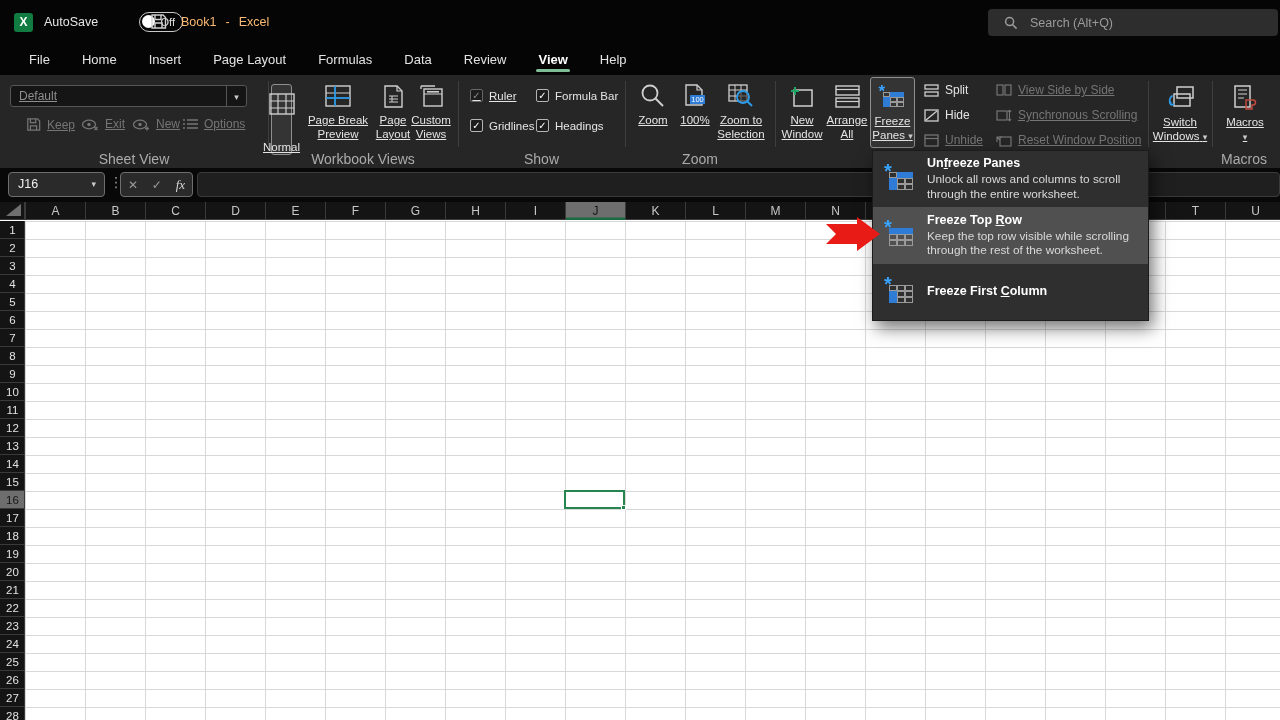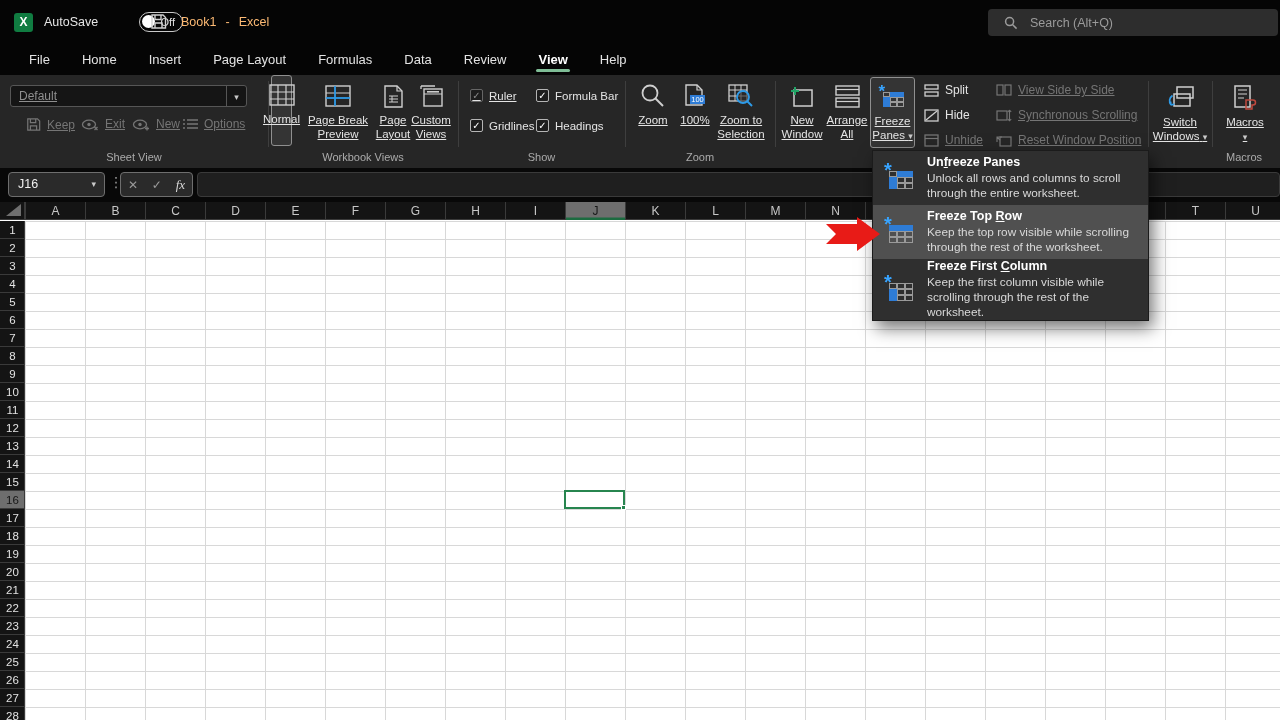--- a/index.html
+++ b/index.html
@@ -21,21 +21,21 @@
                  display:flex; align-items:center; padding-left:16px; gap:12px; color:#9b9b9b; font-size:12.5px; }
 
   
   .tabrow { position:absolute; left:0; top:45px; width:1280px; height:30px; background:#050505; display:flex; padding-left:13px; }
   .tab { position:relative; color:#e3e3e3; font-size:13px; padding:7px 16px 0 16px; cursor:default; }
   .tab.active { color:#fff; font-weight:bold; }
   .tab.active::after { content:""; position:absolute; left:14px; right:14px; bottom:3px; height:3px; background:#7FBD96; border-radius:2px; }
 
   
   .ribbon { position:absolute; left:0; top:75px; width:1280px; height:93px; background:#262626; color:#e4e4e4; }
-  .grp-label { position:absolute; top:76px; height:14px; font-size:11px; color:#ababab; text-align:center; }
+  .grp-label { position:absolute; top:76px; height:14px; font-size:14px; color:#ababab; text-align:center; }
   .vsep { position:absolute; top:6px; height:66px; width:1px; background:#3e3e3e; }
   .big-btn { position:absolute; display:flex; flex-direction:column; align-items:center; gap:3px; font-size:11.5px; text-align:center;
              color:#e4e4e4; line-height:1.25; padding-top:5px;text-decoration:underline; }
   .big-btn .ic { height:28px; display:flex; align-items:center; justify-content:center; }
   .big-btn.framed { border:1px solid #8f8f8f; border-radius:3px; background:#343434; }
   .small-btn { position:absolute; display:flex; align-items:center; gap:6px; font-size:12px; color:#e4e4e4; }
   .small-btn.disabled, .disabled { color:#757575;text-decoration:underline; }
   .chk-row { position:absolute; display:flex; align-items:center; gap:6px; font-size:11.5px; color:#e4e4e4; }
   .chk { width:13px; height:13px; border:1px solid #b5b5b5; background:#1d1d1d; border-radius:2px;
          color:#fff; font-size:10px; line-height:12px; text-align:center; }
@@ -184,21 +184,21 @@
       <span>
           <svg width="15" height="12" viewBox="0 0 15 12">
             <path d="M0 2 h2 M4 2 h11 M0 6 h2 M4 6 h11 M0 10 h2 M4 10 h11" stroke="#757575" stroke-width="1.5"></path>
           </svg>
         </span>
       <span>Options</span>
     </div>
     <div class="grp-label" style="left:8px; width:252px;">Sheet View</div>
     <div class="vsep" style="left:268px;"></div>
 
-    <div class="big-btn framed" style="left:271px; top:0; width:21px; height:71px;">
+    <div class="big-btn framed" style="left:271px; top:9px; width:21px; height:71px;justify-content:space-between;">
       <span class="ic">
         <svg width="26" height="22" viewBox="0 0 26 22">
             <rect x="1" y="1" width="24" height="20" fill="none" stroke="#cfcfcf" stroke-width="1.4"></rect>
             <path d="M9 1 v20 M17 1 v20 M1 8 h24 M1 15 h24" stroke="#cfcfcf" stroke-width="1.2"></path>
           </svg>
       </span>
       <span>Normal</span>
     </div>
     <div class="big-btn" style="left:307px; top:2px; width:62px;">
       <span class="ic">
@@ -536,21 +536,20 @@
             <i class="o"></i>
             <i class="o"></i>
             <i class="b"></i>
             <i class="o"></i>
             <i class="o"></i>
           </span>
         <span class="flake">*</span>
       </span>
       <span class="txt">
         <div class="t"><span>Freeze First </span><span class="key">C</span><span>olumn</span></div>
-        <div class="d">Keep the first column visible while scrolling through the rest of the worksheet.</div>
       </span>
     </div>
   </div>
 
   <div class="red-arrow">
     <svg width="54" height="34" viewBox="0 0 54 34">
         <polygon points="0,7 31,7 31,0 54,17 31,34 31,27 0,27 10,17" fill="#E81B17"></polygon>
       </svg>
   </div>
 

